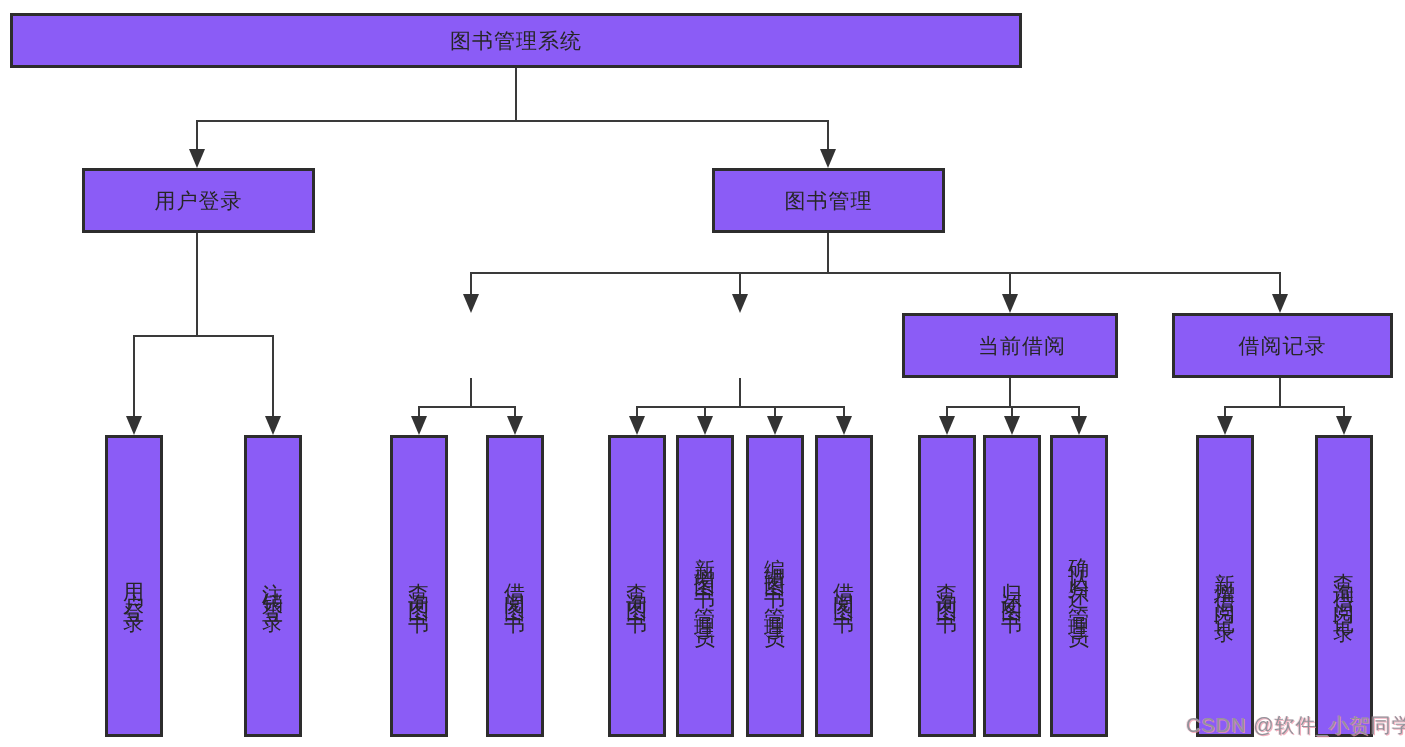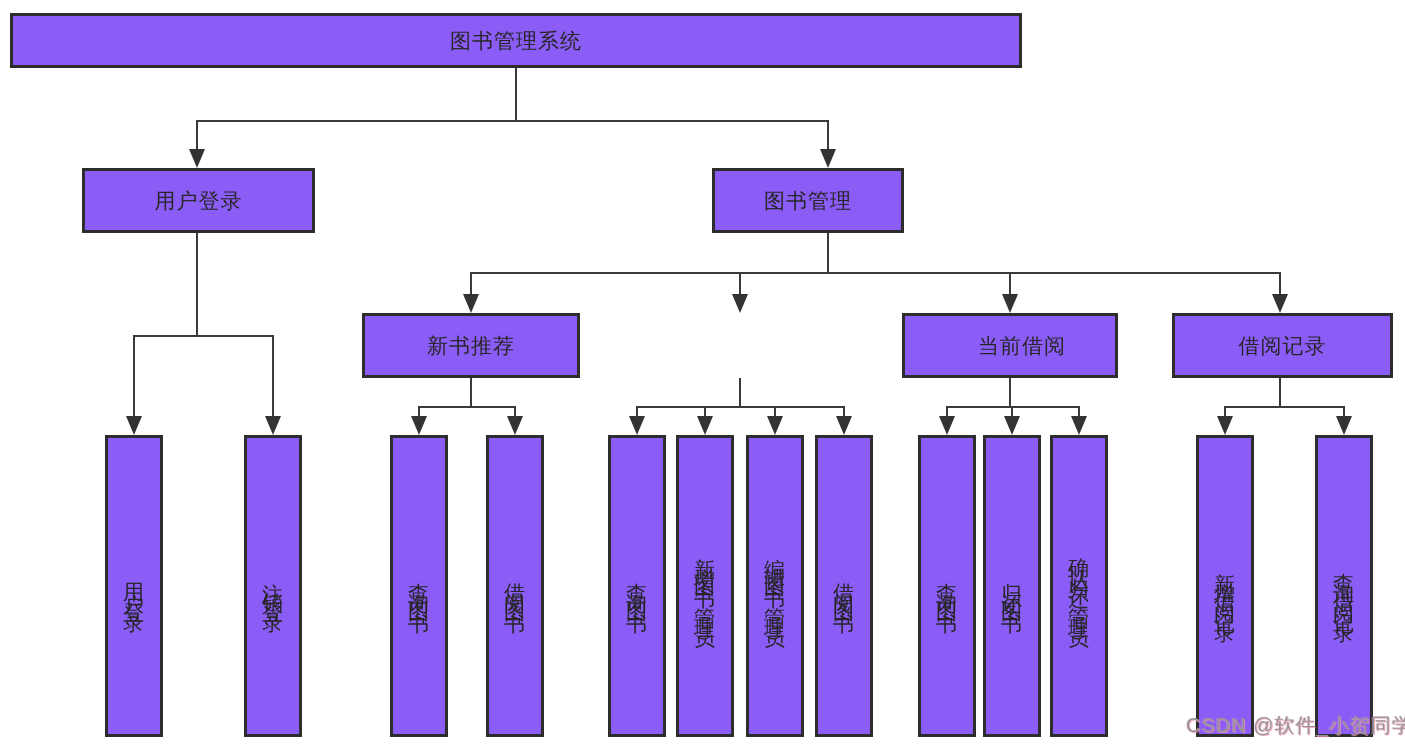--- a/index.html
+++ b/index.html
@@ -77,41 +77,40 @@
   <div class="box" style="left:10px; top:13px; width:1012px; height:55px;">图书管理系统</div>
 
   <div class="vline" style="left:515px; top:68px; height:54px;"></div>
   <div class="hline" style="left:196px; top:120px; width:633px;"></div>
   <div class="vline" style="left:196px; top:120px; height:32px;"></div>
   <div class="vline" style="left:827px; top:120px; height:32px;"></div>
   <div class="arrow" style="left:189px; top:149px;"></div>
   <div class="arrow" style="left:820px; top:149px;"></div>
 
   <div class="box" style="left:82px; top:168px; width:233px; height:65px;">用户登录</div>
-  <div class="box" style="left:712px; top:168px; width:192px; height:65px;">图书管理</div>
+  <div class="box" style="left:712px; top:168px; width:233px; height:65px;">图书管理</div>
 
   <div class="vline" style="left:196px; top:233px; height:104px;"></div>
   <div class="hline" style="left:133px; top:335px; width:141px;"></div>
   <div class="vline" style="left:133px; top:335px; height:84px;"></div>
   <div class="vline" style="left:272px; top:335px; height:84px;"></div>
   <div class="arrow" style="left:126px; top:416px;"></div>
   <div class="arrow" style="left:265px; top:416px;"></div>
 
   <div class="vline" style="left:827px; top:233px; height:41px;"></div>
   <div class="hline" style="left:470px; top:272px; width:811px;"></div>
   <div class="vline" style="left:470px; top:272px; height:25px;"></div>
   <div class="vline" style="left:739px; top:272px; height:25px;"></div>
   <div class="vline" style="left:1009px; top:272px; height:25px;"></div>
   <div class="vline" style="left:1279px; top:272px; height:25px;"></div>
   <div class="arrow" style="left:463px; top:294px;"></div>
   <div class="arrow" style="left:732px; top:294px;"></div>
   <div class="arrow" style="left:1002px; top:294px;"></div>
   <div class="arrow" style="left:1272px; top:294px;"></div>
 
-  <div class="box" style="left:362px; top:313px; width:218px; height:65px;">新书推荐</div>
   <div class="box" style="left:902px; top:313px; width:216px; height:65px;padding-left:24px;">当前借阅</div>
   <div class="box" style="left:1172px; top:313px; width:221px; height:65px;">借阅记录</div>
 
   <div class="vline" style="left:470px; top:378px; height:30px;"></div>
   <div class="hline" style="left:418px; top:406px; width:98px;"></div>
   <div class="vline" style="left:418px; top:406px; height:15px;"></div>
   <div class="vline" style="left:514px; top:406px; height:15px;"></div>
   <div class="arrow" style="left:411px; top:416px;"></div>
   <div class="arrow" style="left:507px; top:416px;"></div>
 

